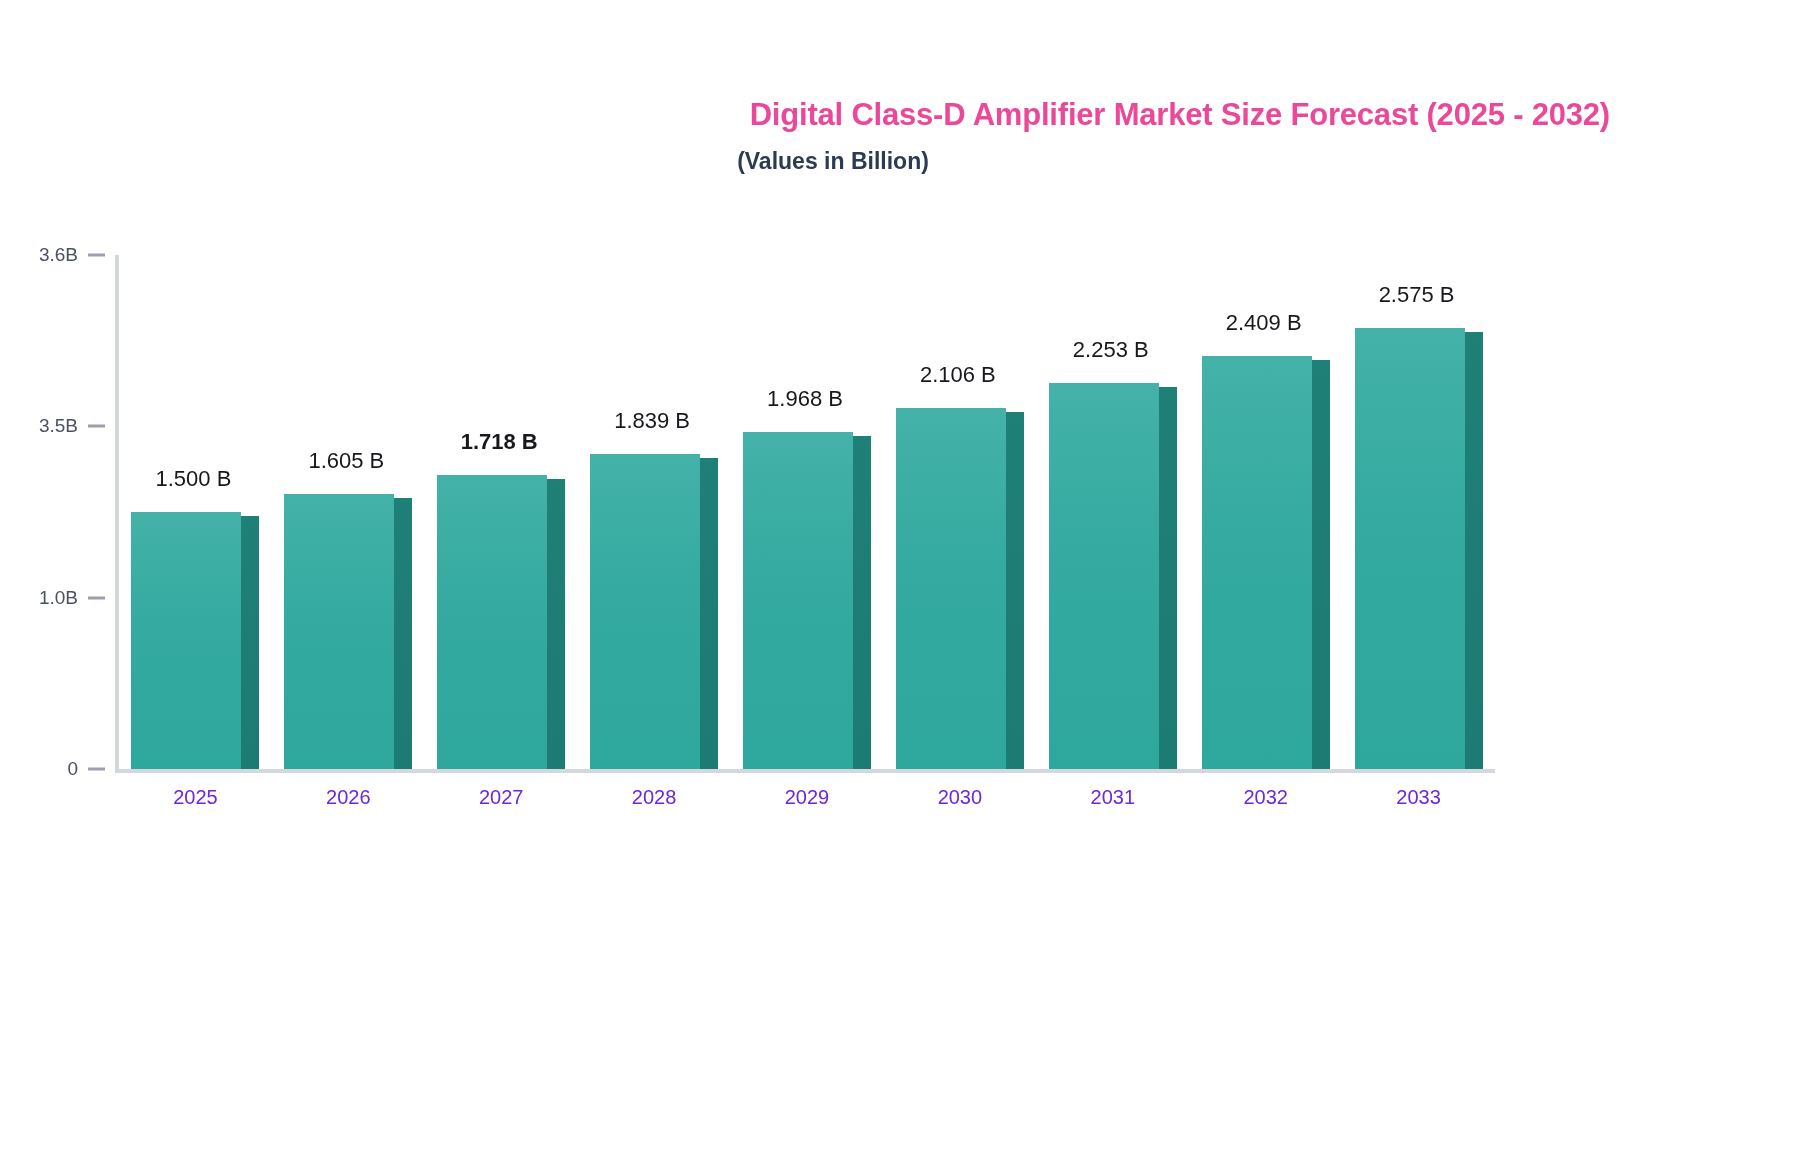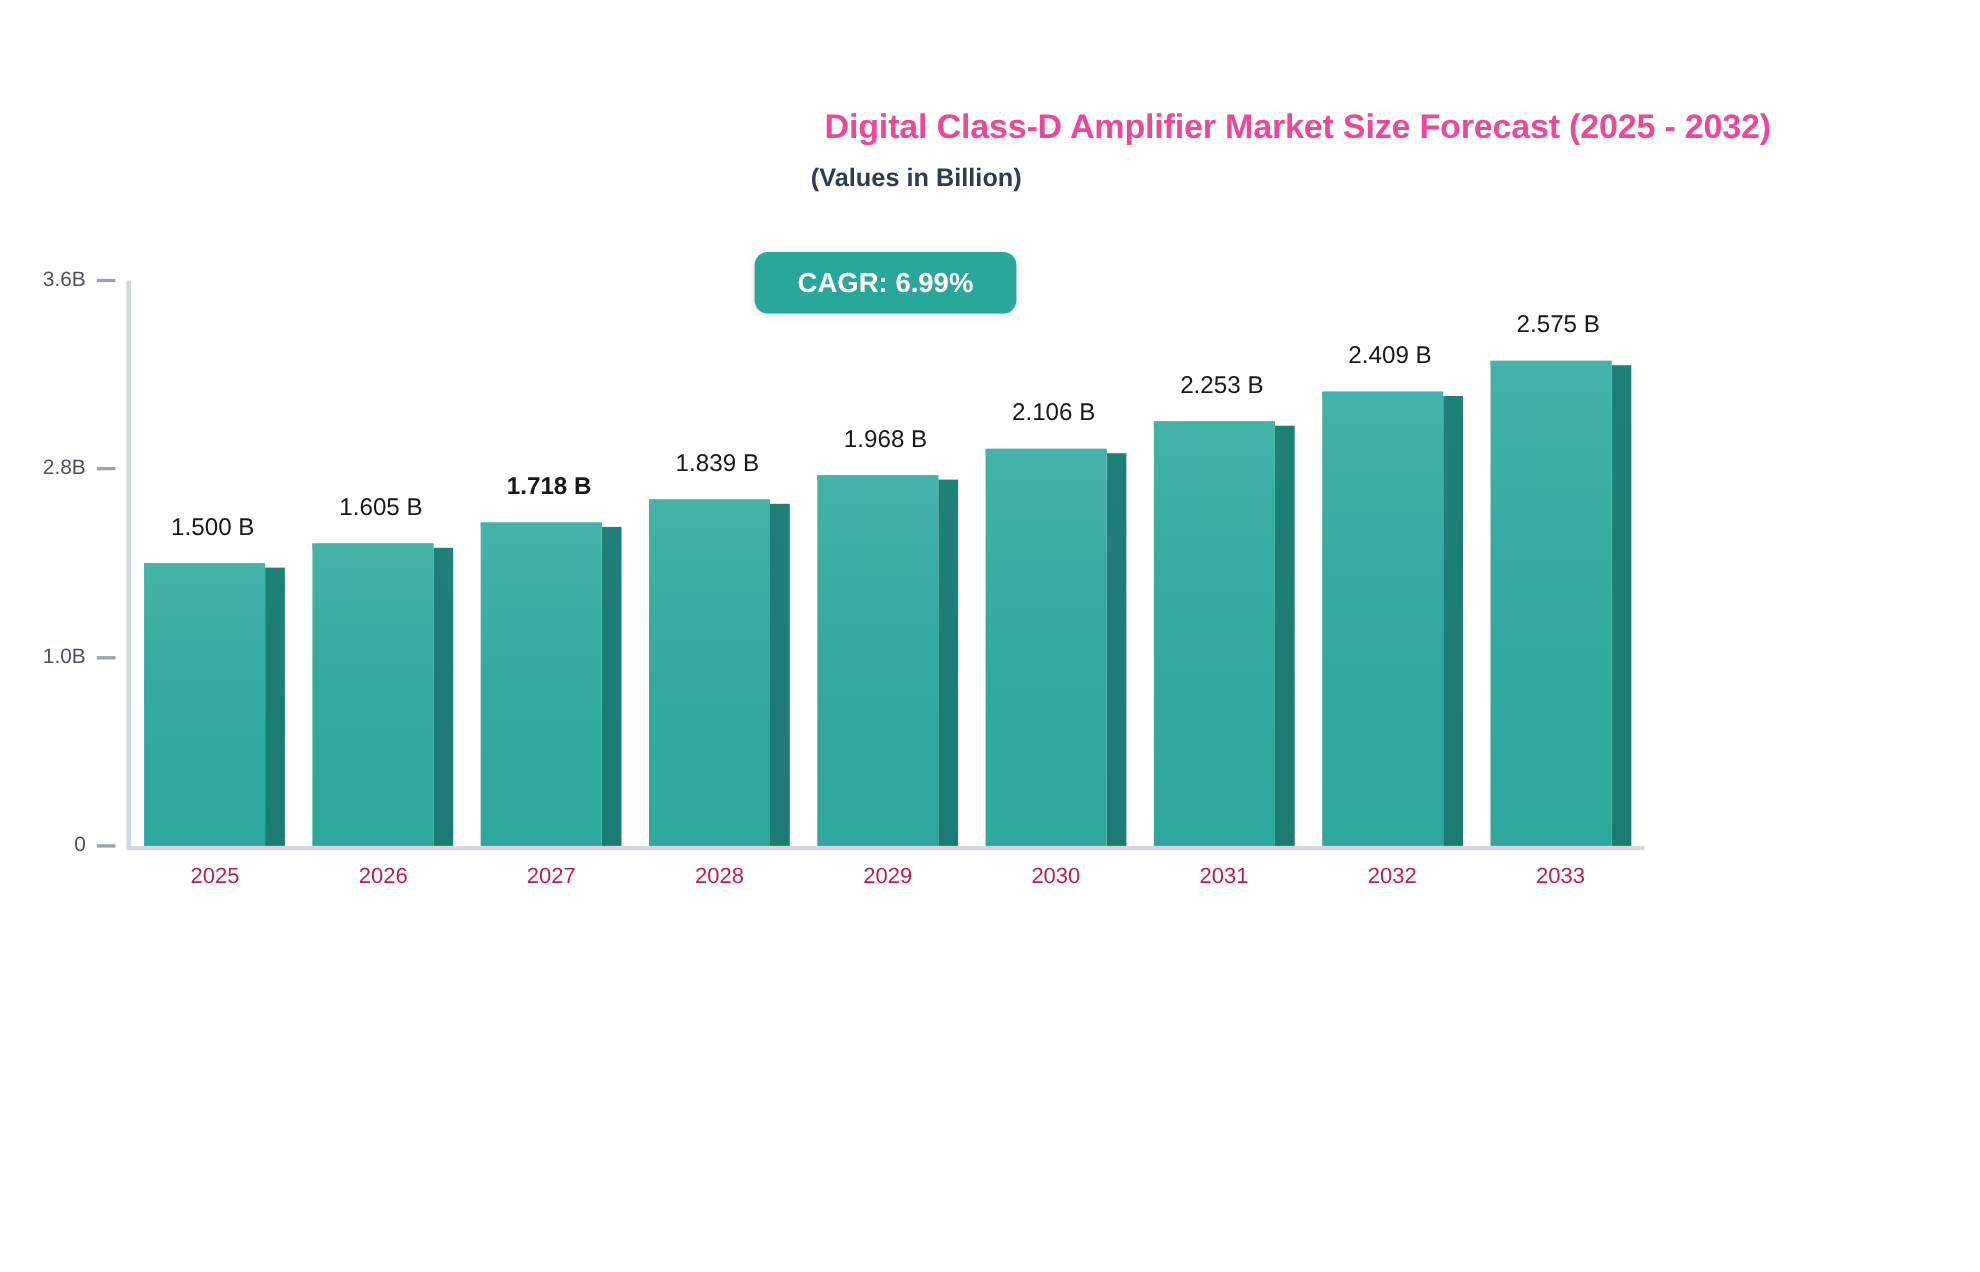--- a/index.html
+++ b/index.html
@@ -112,21 +112,21 @@
     height: 3px;
     background: #9aa0ab;
     transform: translateY(-50%);
   }
 
   .x-tick-label {
     position: absolute;
     top: 786px;
     text-align: center;
     font-size: 20px;
-    color: #be185d;
+    color: #6d28d9;
     transform: translateX(-50%);
     white-space: nowrap;
   }
 
   
   .bar-group { position: absolute; }
 
   .bar-front {
     position: absolute;
     left: 0;
@@ -180,32 +180,31 @@
 </style>
 </head>
 <body>
 
 <div id="canvas">
 
   <div class="chart-title">Digital Class-D Amplifier Market Size Forecast (2025 - 2032)</div>
 
   <div class="chart-subtitle">(Values in Billion)</div>
 
-  <div class="cagr-badge">CAGR: 6.99%</div>
 
   <div class="plot">
     <div class="y-axis-line"></div>
     <div class="x-axis-line"></div>
     <div id="y-ticks">
         <div class="y-tick-wrap" style="top: 255px;">
           <div class="y-tick-label">3.6B</div>
           <div class="y-tick-dash"></div>
         </div>
         <div class="y-tick-wrap" style="top: 426.333px;">
-          <div class="y-tick-label">2.8B</div>
+          <div class="y-tick-label">3.5B</div>
           <div class="y-tick-dash"></div>
         </div>
         <div class="y-tick-wrap" style="top: 597.667px;">
           <div class="y-tick-label">1.0B</div>
           <div class="y-tick-dash"></div>
         </div>
         <div class="y-tick-wrap" style="top: 769px;">
           <div class="y-tick-label">0</div>
           <div class="y-tick-dash"></div>
         </div>

